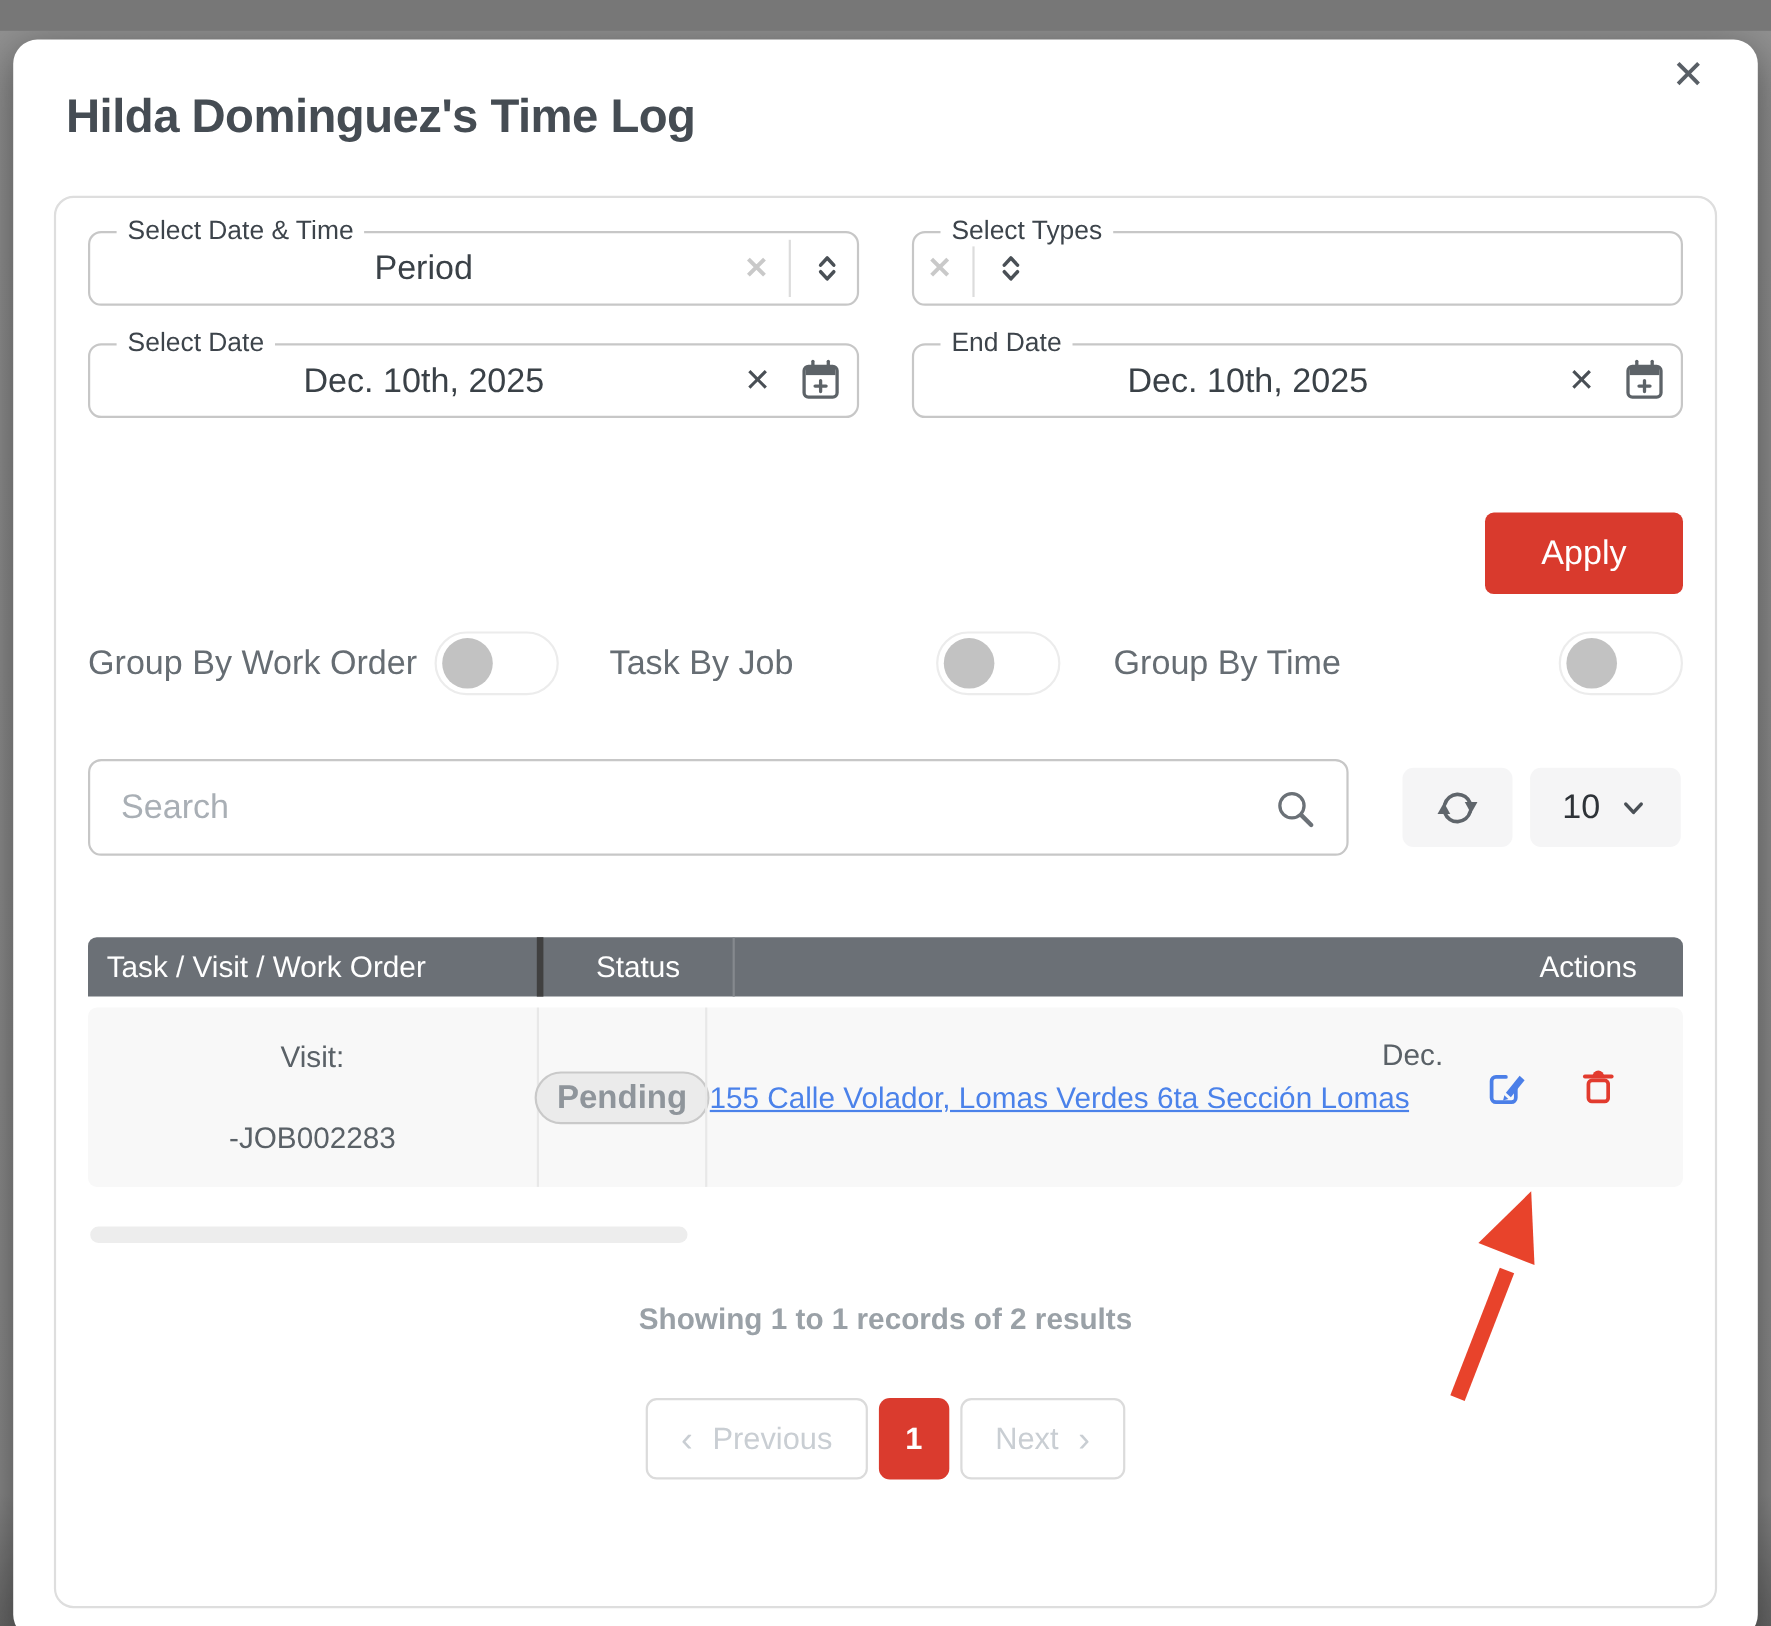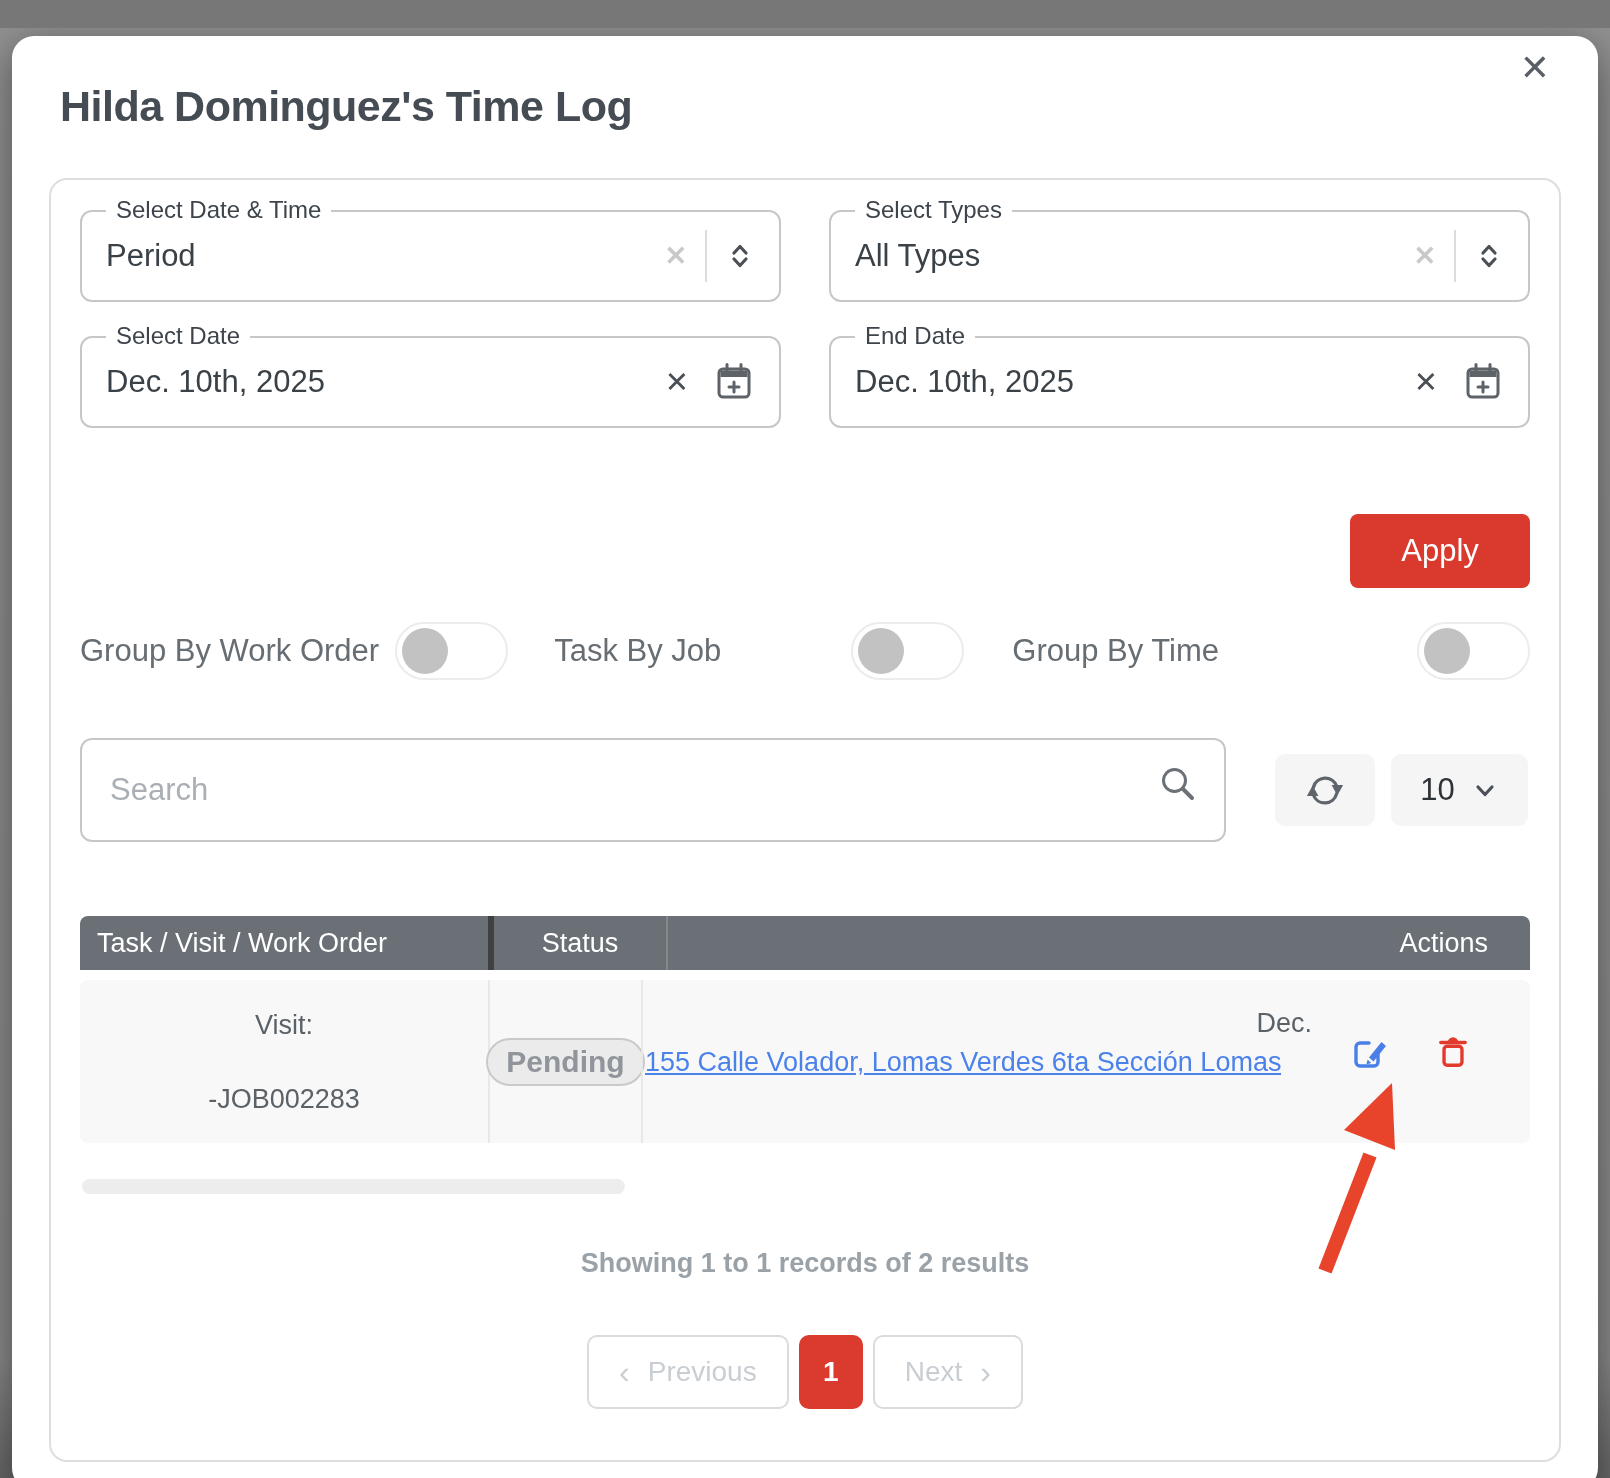--- a/index.html
+++ b/index.html
@@ -7,43 +7,43 @@
          background:linear-gradient(180deg,#919191 0%,#8a8a8a 90%,#5e5e5e 100%);
          font-family:Liberation Sans, sans-serif;margin-top:28px;}
   .modal{position:absolute;left:12px;top:8px;width:1586px;height:1454px;background:#fff;
          border-radius:22px;box-shadow:0 10px 40px rgba(0,0,0,.45);}
   .modal-title{position:absolute;left:48px;top:46px;font-size:43px;font-weight:bold;color:#454c53;letter-spacing:-.5px;}
   .close-btn{position:absolute;right:48px;top:14px;font-size:36px;color:#595f66;cursor:pointer;line-height:1;}
   .card{position:absolute;left:37px;top:142px;width:1512px;height:1284px;border:2px solid #dedede;
         border-radius:18px;box-sizing:border-box;padding:0 29px;background:#fff;}
   
   .fields-grid{display:grid;grid-template-columns:1fr 1fr;column-gap:48px;row-gap:34px;margin-top:30px;}
-  .field{position:relative;height:92px;border:2px solid #c7c7c7;border-radius:12px;background:#fff;
-         display:flex;align-items:center;padding:0 24px;box-sizing:border-box;cursor:pointer;}
+  .field{position:relative;height:68px;border:2px solid #c7c7c7;border-radius:12px;background:#fff;
+         display:flex;align-items:center;padding:0 12px;box-sizing:border-box;cursor:pointer;text-align:center;}
   .field-label{position:absolute;top:-16px;left:24px;background:#fff;padding:0 10px;font-size:24px;color:#3d444b;white-space:nowrap;}
   .field-value{flex:1;font-size:31px;color:#3a4147;}
   .field-controls{display:flex;align-items:center;gap:18px;}
   .clear-x{font-size:27px;line-height:1;cursor:pointer;}
   .clear-x.light{color:#c9c9c9;font-weight:bold;}
   .clear-x.dark{color:#494f55;font-size:29px;}
   .vdivider{width:2px;height:52px;background:#dcdcdc;}
   
   .apply-row{display:flex;justify-content:flex-end;margin-top:86px;}
   .apply-btn{width:180px;height:74px;background:#d93a2d;border:none;border-radius:8px;color:#fff;
              font-size:31px;font-family:inherit;cursor:pointer;}
   
   .toggles-row{display:flex;align-items:center;margin-top:34px;height:58px;}
   .toggle-label{font-size:31px;color:#666d73;white-space:nowrap;}
   .switch{width:113px;height:58px;border:2px solid #ececec;border-radius:30px;background:#fff;
           position:relative;box-sizing:border-box;cursor:pointer;flex:none;}
   .knob{position:absolute;left:5px;top:4px;width:46px;height:46px;border-radius:50%;background:#c2c2c2;}
   .ml16{margin-left:16px;}.ml46{margin-left:46px;}.ml130{margin-left:130px;}.ml48{margin-left:48px;}.mlauto{margin-left:auto;}
   
   .toolbar-row{display:flex;align-items:center;margin-top:58px;}
-  .search-wrap{position:relative;width:1146px;height:104px;border:2px solid #c7c7c7;border-radius:12px;
+  .search-wrap{position:relative;width:1146px;height:88px;border:2px solid #c7c7c7;border-radius:12px;
                box-sizing:border-box;display:flex;align-items:center;padding:0 84px 0 26px;}
   .search-input{border:none;outline:none;width:100%;font-size:31px;color:#3a4147;font-family:inherit;background:transparent;}
   .search-input::placeholder{color:#a9afb5;}
   .search-icon{position:absolute;right:26px;top:24px;}
   .icon-btn{margin-left:49px;width:100px;height:72px;background:#f5f5f6;border:none;border-radius:10px;
             display:flex;align-items:center;justify-content:center;cursor:pointer;}
   .pagesize-btn{margin-left:16px;width:137px;height:72px;background:#f5f5f6;border-radius:10px;
             display:flex;align-items:center;justify-content:center;gap:16px;font-size:31px;color:#2e3338;cursor:pointer;}
   
   .table{margin-top:74px;}
@@ -98,21 +98,20 @@
               <svg width="30" height="30" viewBox="0 0 30 30" fill="none" stroke="#4a5056" stroke-width="3.2" stroke-linecap="round" stroke-linejoin="round">
                 <path d="M9 12 L15 5.5 L21 12"></path>
                   <path d="M9 18 L15 24.5 L21 18"></path>
               </svg>
             </span>
           </span>
         </div>
 
         <div class="field">
           <span class="field-label">Select Types</span>
-          <span class="field-value">All Types</span>
           <span class="field-controls">
             <span class="clear-x light">✕</span>
             <span class="vdivider"></span>
             <span style="line-height:0;">
               <svg width="30" height="30" viewBox="0 0 30 30" fill="none" stroke="#4a5056" stroke-width="3.2" stroke-linecap="round" stroke-linejoin="round">
                 <path d="M9 12 L15 5.5 L21 12"></path>
                   <path d="M9 18 L15 24.5 L21 18"></path>
               </svg>
             </span>
           </span>

